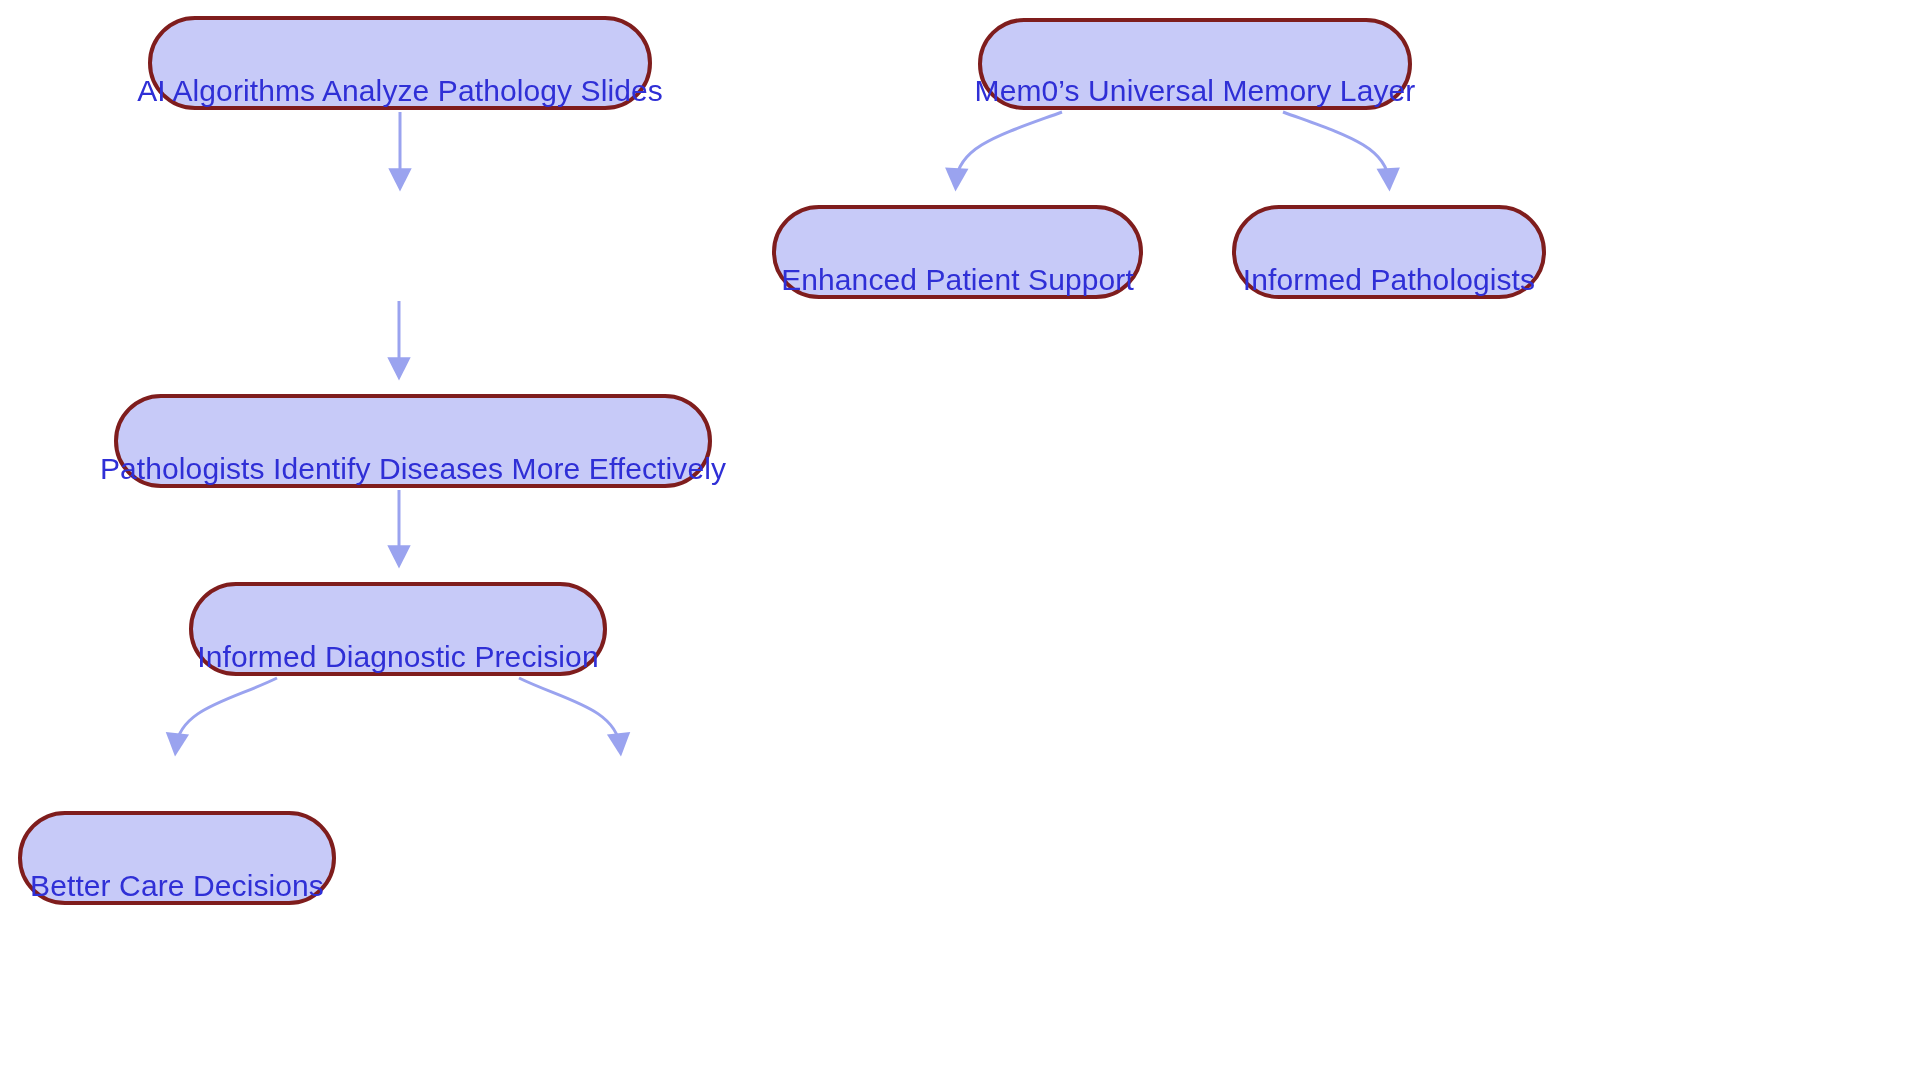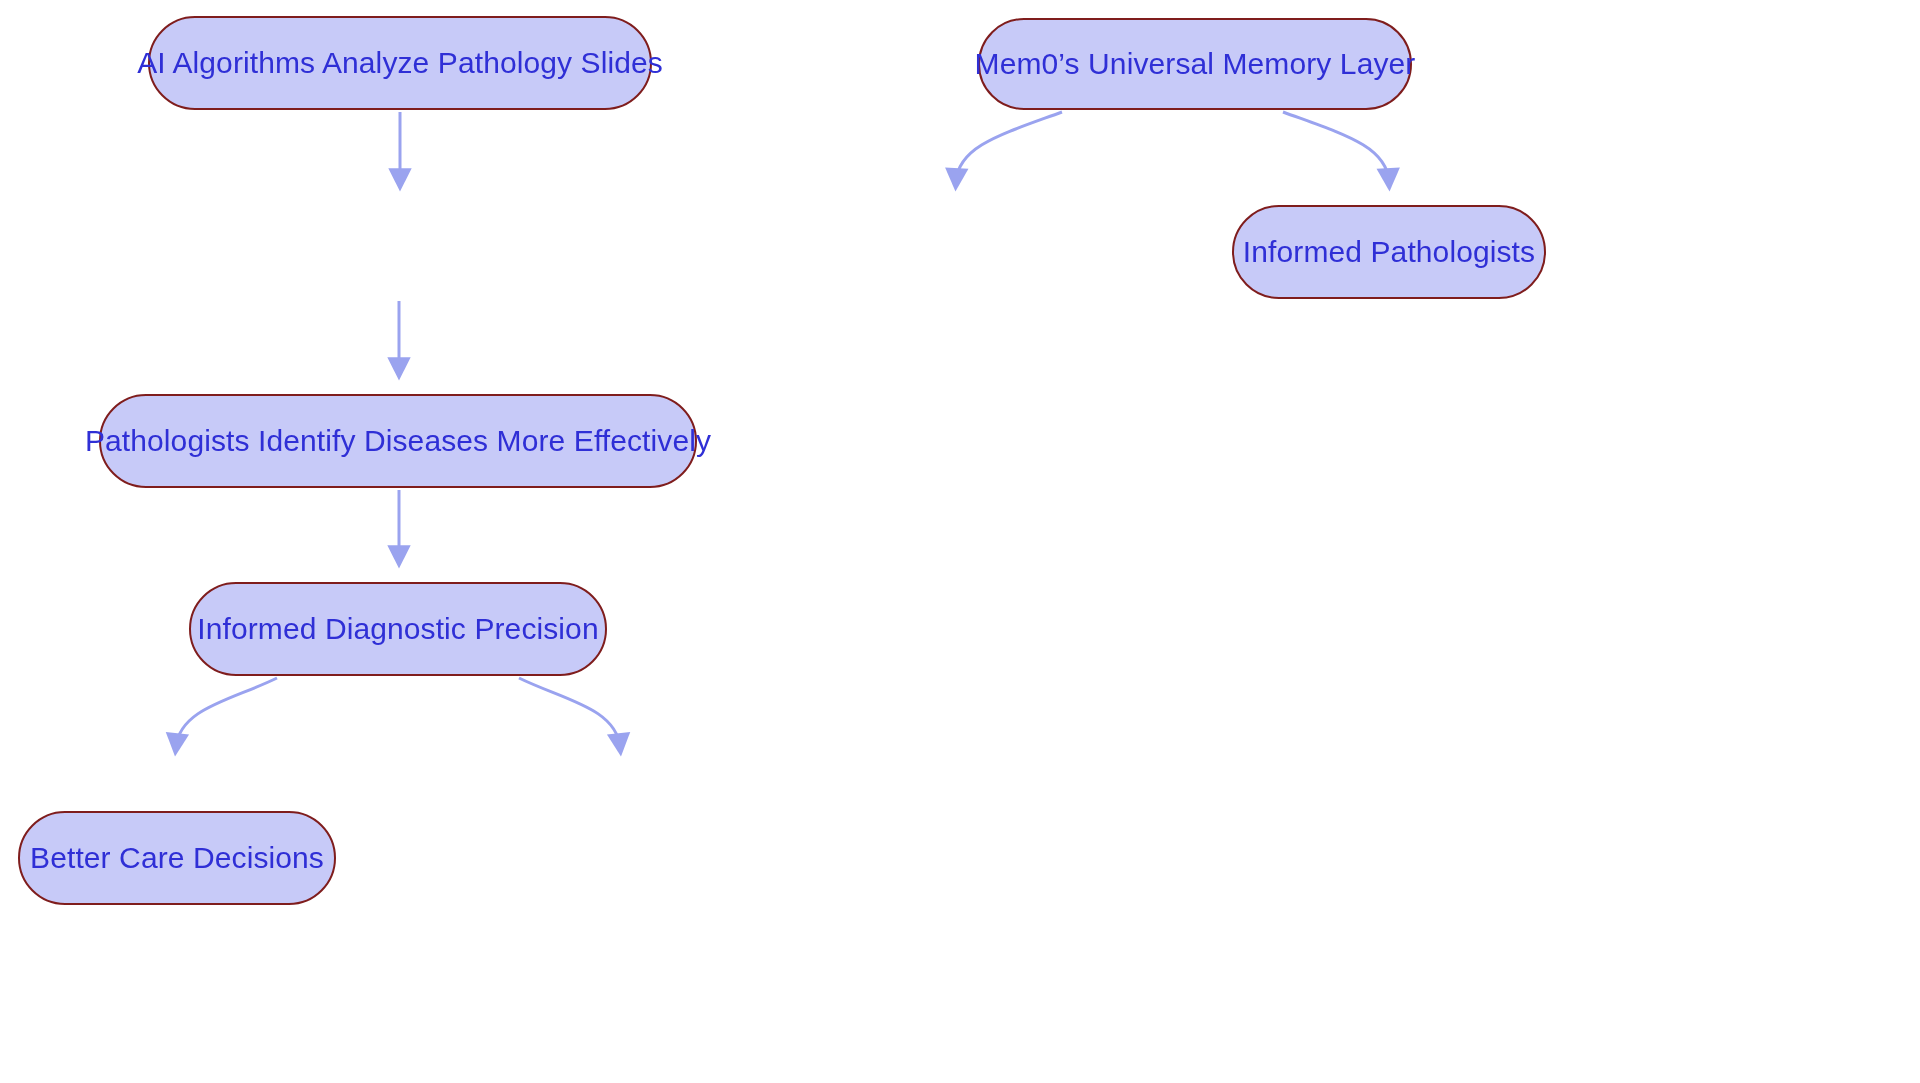--- a/index.html
+++ b/index.html
@@ -22,24 +22,24 @@
     left: 0;
     top: 0;
     width: 1920px;
     height: 1083px;
     pointer-events: none;
   }
   .node {
     position: absolute;
     box-sizing: border-box;
     display: flex;
-    align-items: center;
+    align-items: flex-end;
     justify-content: center;
     background: #c7caf8;
-    border: 2px solid #7f1d1d;
+    border: 4px solid #7f1d1d;
     border-radius: 999px;
     color: #2f2fd6;
     font-size: 30px;
     font-weight: 400;
     letter-spacing: 0.1px;
     white-space: nowrap;
     font-family: "Liberation Sans", sans-serif;
   }
   .node-label {
     display: block;
@@ -71,35 +71,38 @@
     <path d="M 1062 112 C 1002 134, 958 146, 956 182" fill="none" stroke="#9aa3ef" stroke-width="3" marker-end="url(#arrowhead)"></path>
 
     <path d="M 1283 112 C 1343 134, 1387 146, 1389 182" fill="none" stroke="#9aa3ef" stroke-width="3" marker-end="url(#arrowhead)"></path>
   </svg>
 
   <div class="node" style="left:148px; top:16px; width:504px; height:94px;">
     <span class="node-label">AI Algorithms Analyze Pathology Slides</span>
   </div>
 
 
-  <div class="node" style="left:99px; top:394px; width:598px; height:94px;">
+  <div class="node" style="left:114px; top:394px; width:598px; height:94px;">
     <span class="node-label">Pathologists Identify Diseases More Effectively</span>
   </div>
 
   <div class="node" style="left:189px; top:582px; width:418px; height:94px;">
     <span class="node-label">Informed Diagnostic Precision</span>
   </div>
 
   <div class="node" style="left:18px; top:770px; width:318px; height:94px;margin-top:41px;">
     <span class="node-label">Better Care Decisions</span>
   </div>
 
 
   <div class="node" style="left:955px; top:18px; width:434px; height:92px;margin-left:23px;">
     <span class="node-label">Mem0’s Universal Memory Layer</span>
   </div>
 
+  <div class="node" style="left:772px; top:205px; width:371px; height:94px;">
+    <span class="node-label">Enhanced Patient Support</span>
+  </div>
 
   <div class="node" style="left:1232px; top:205px; width:314px; height:94px;">
     <span class="node-label">Informed Pathologists</span>
   </div>
 
 </div>
 
 </body></html>

